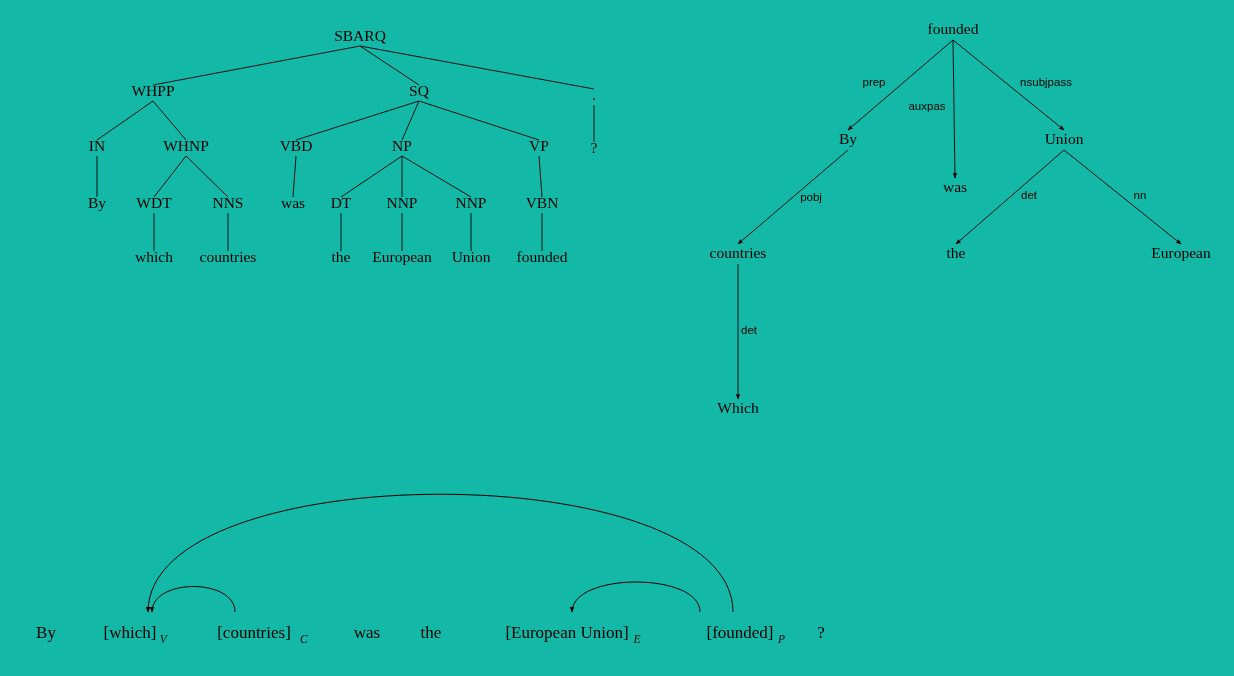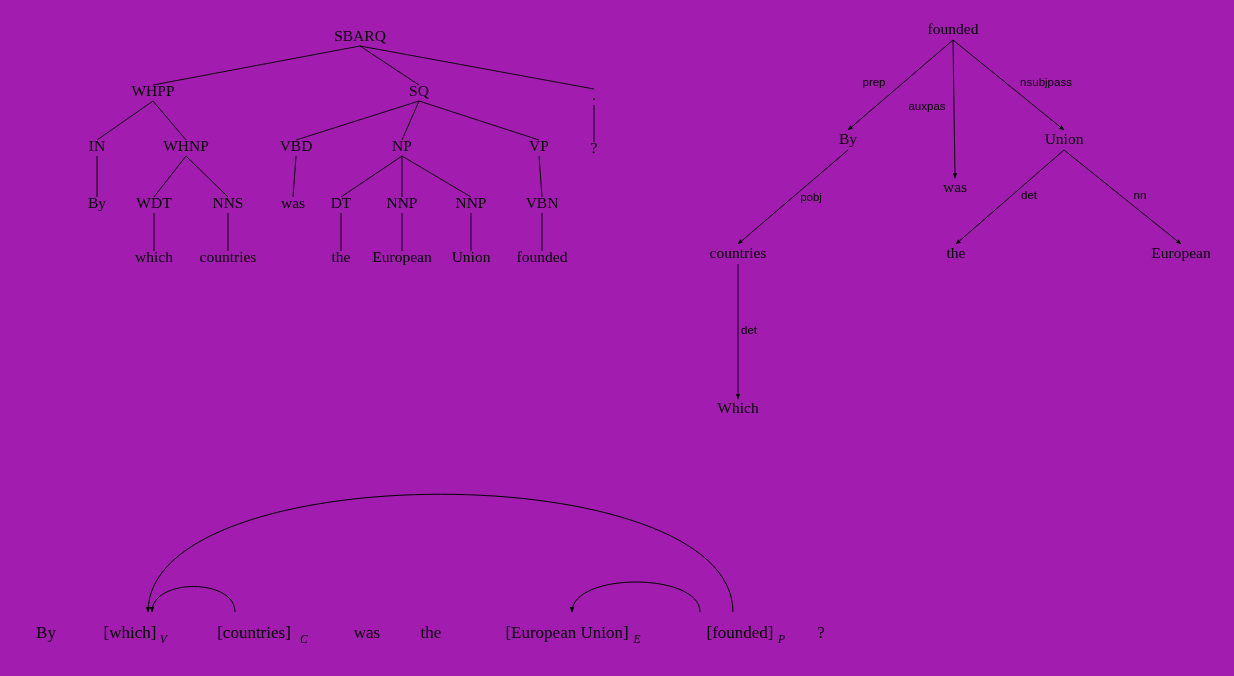--- a/index.html
+++ b/index.html
@@ -9,21 +9,21 @@
   }
   body {
     font-family: "Liberation Serif", serif;
     color: #000000;
   }
   #page {
     position: relative;
     width: 1234px;
     height: 676px;
     overflow: hidden;
-    background: #a21caf;
+    background: #14b8a6;
   }
   svg.layer {
     position: absolute;
     left: 0;
     top: 0;
     width: 1234px;
     height: 676px;
     overflow: visible;
   }
   .node-text {

